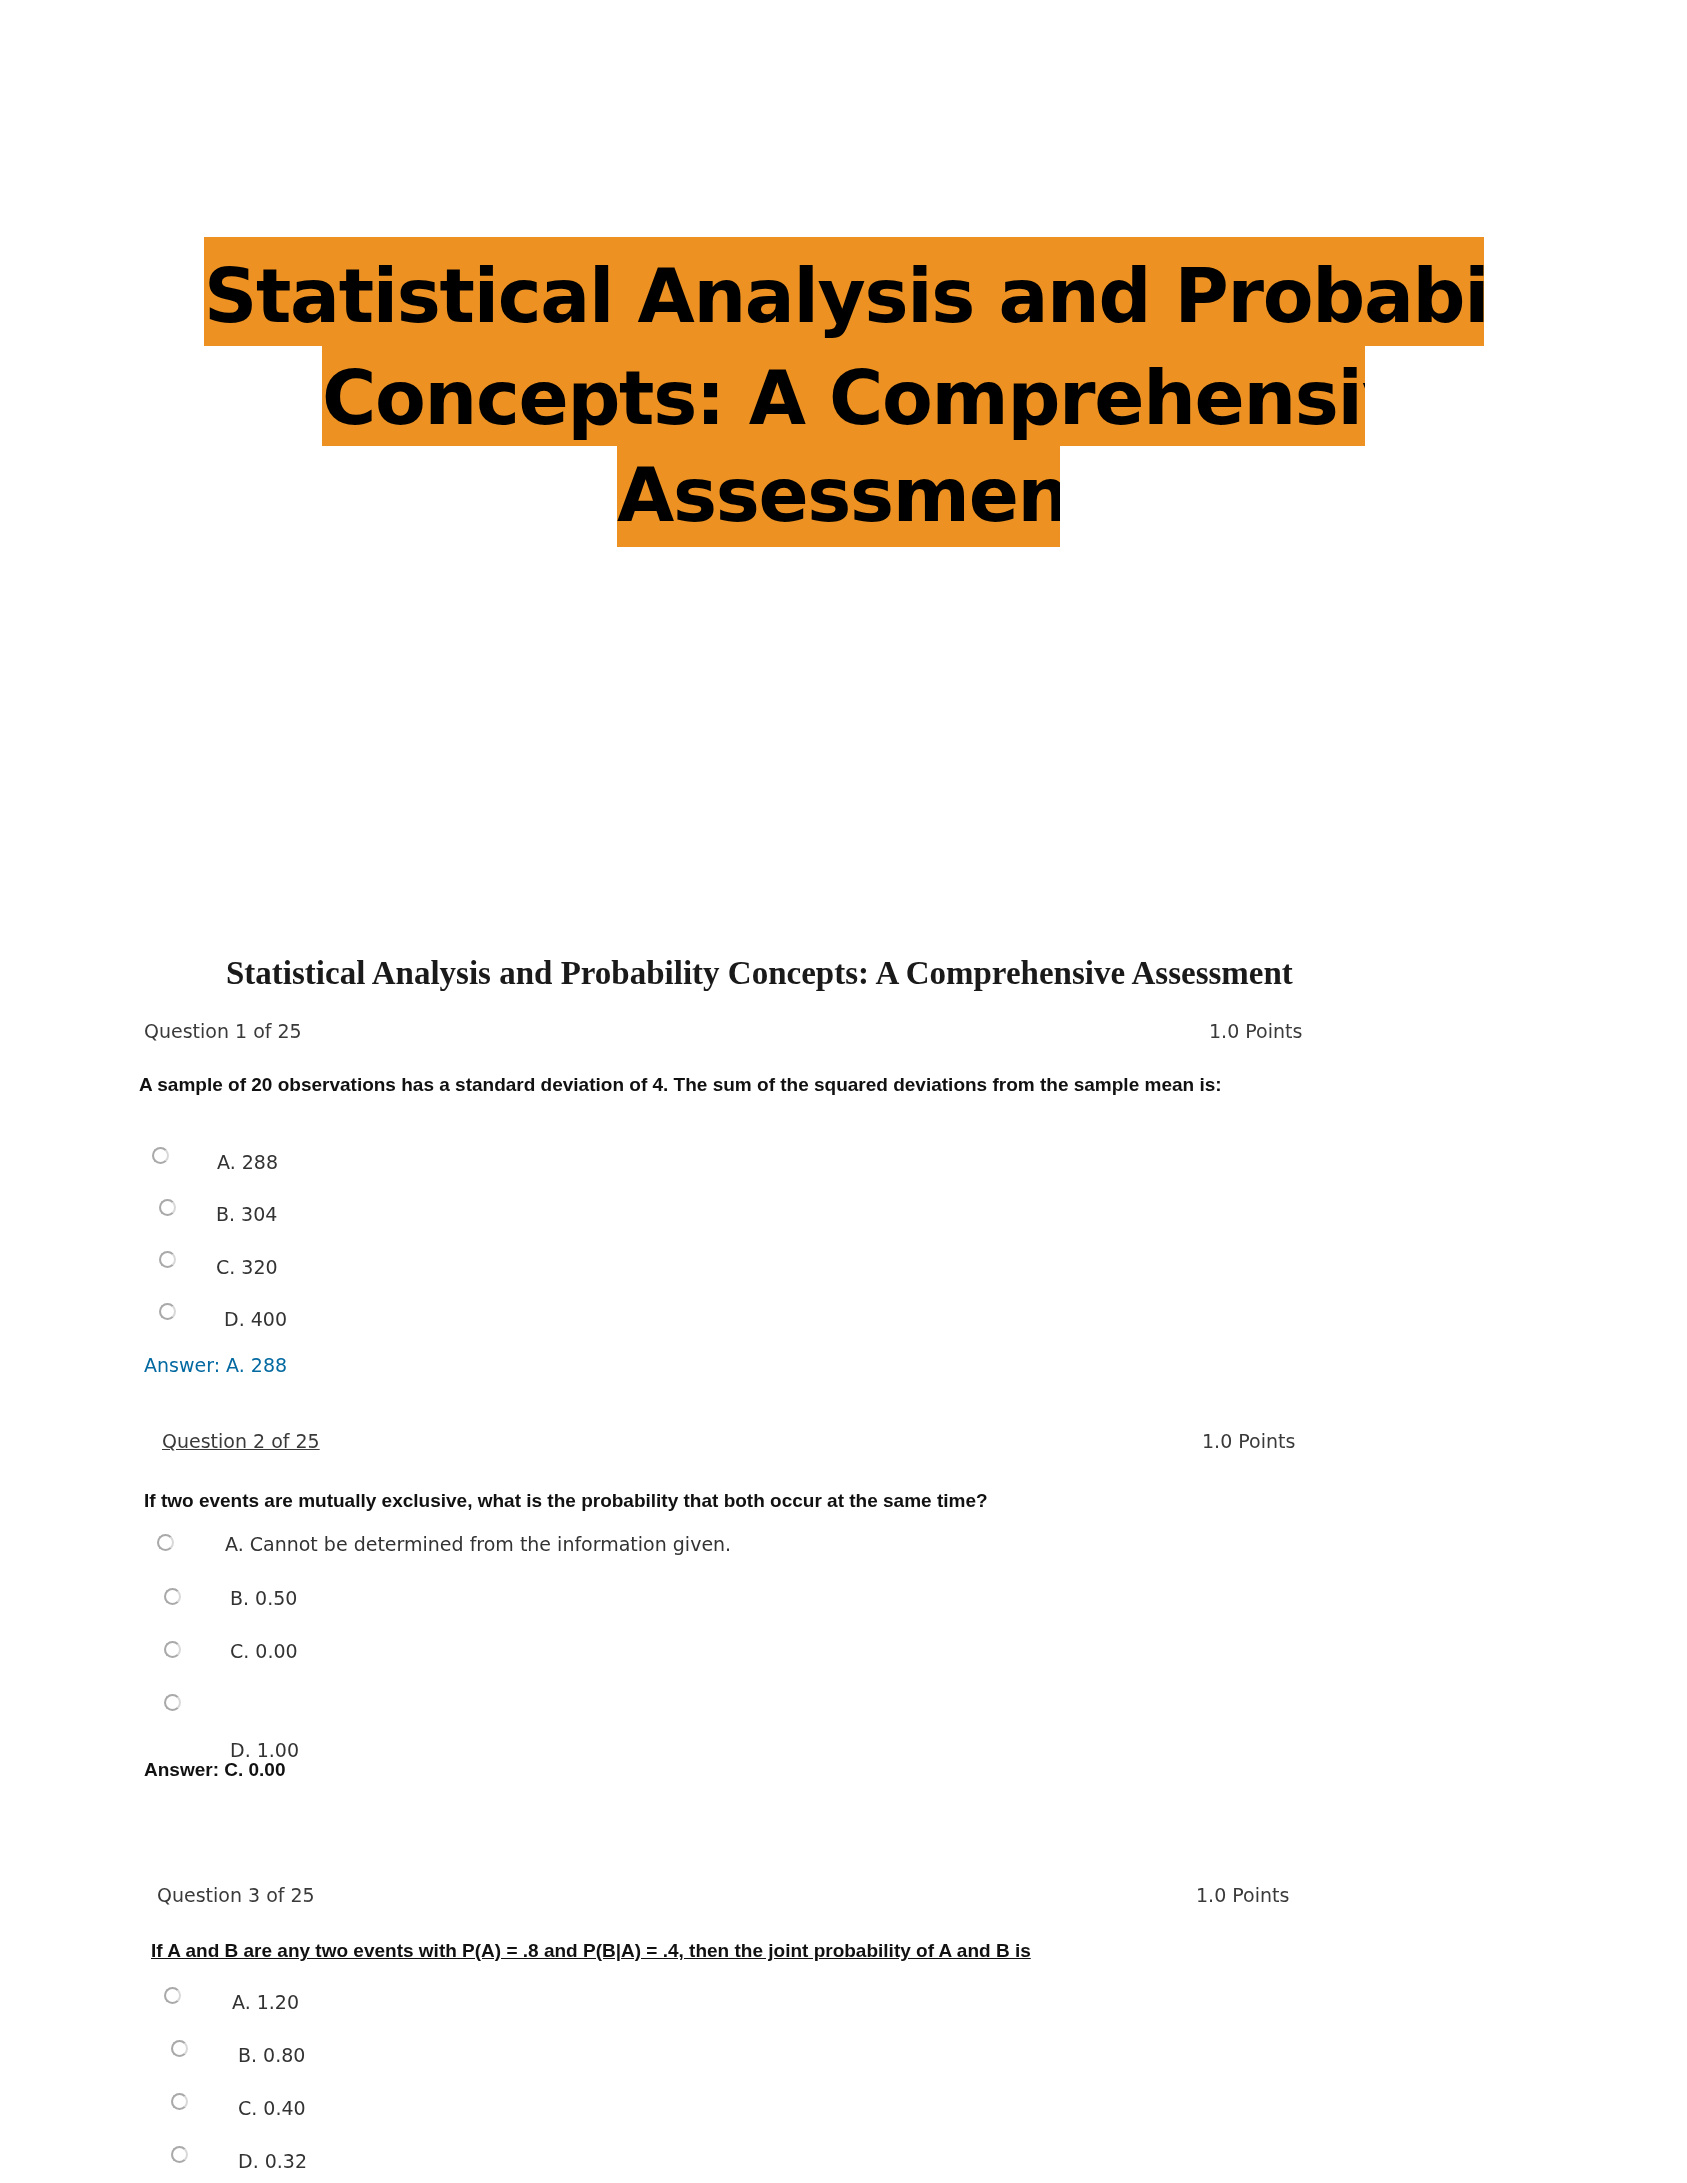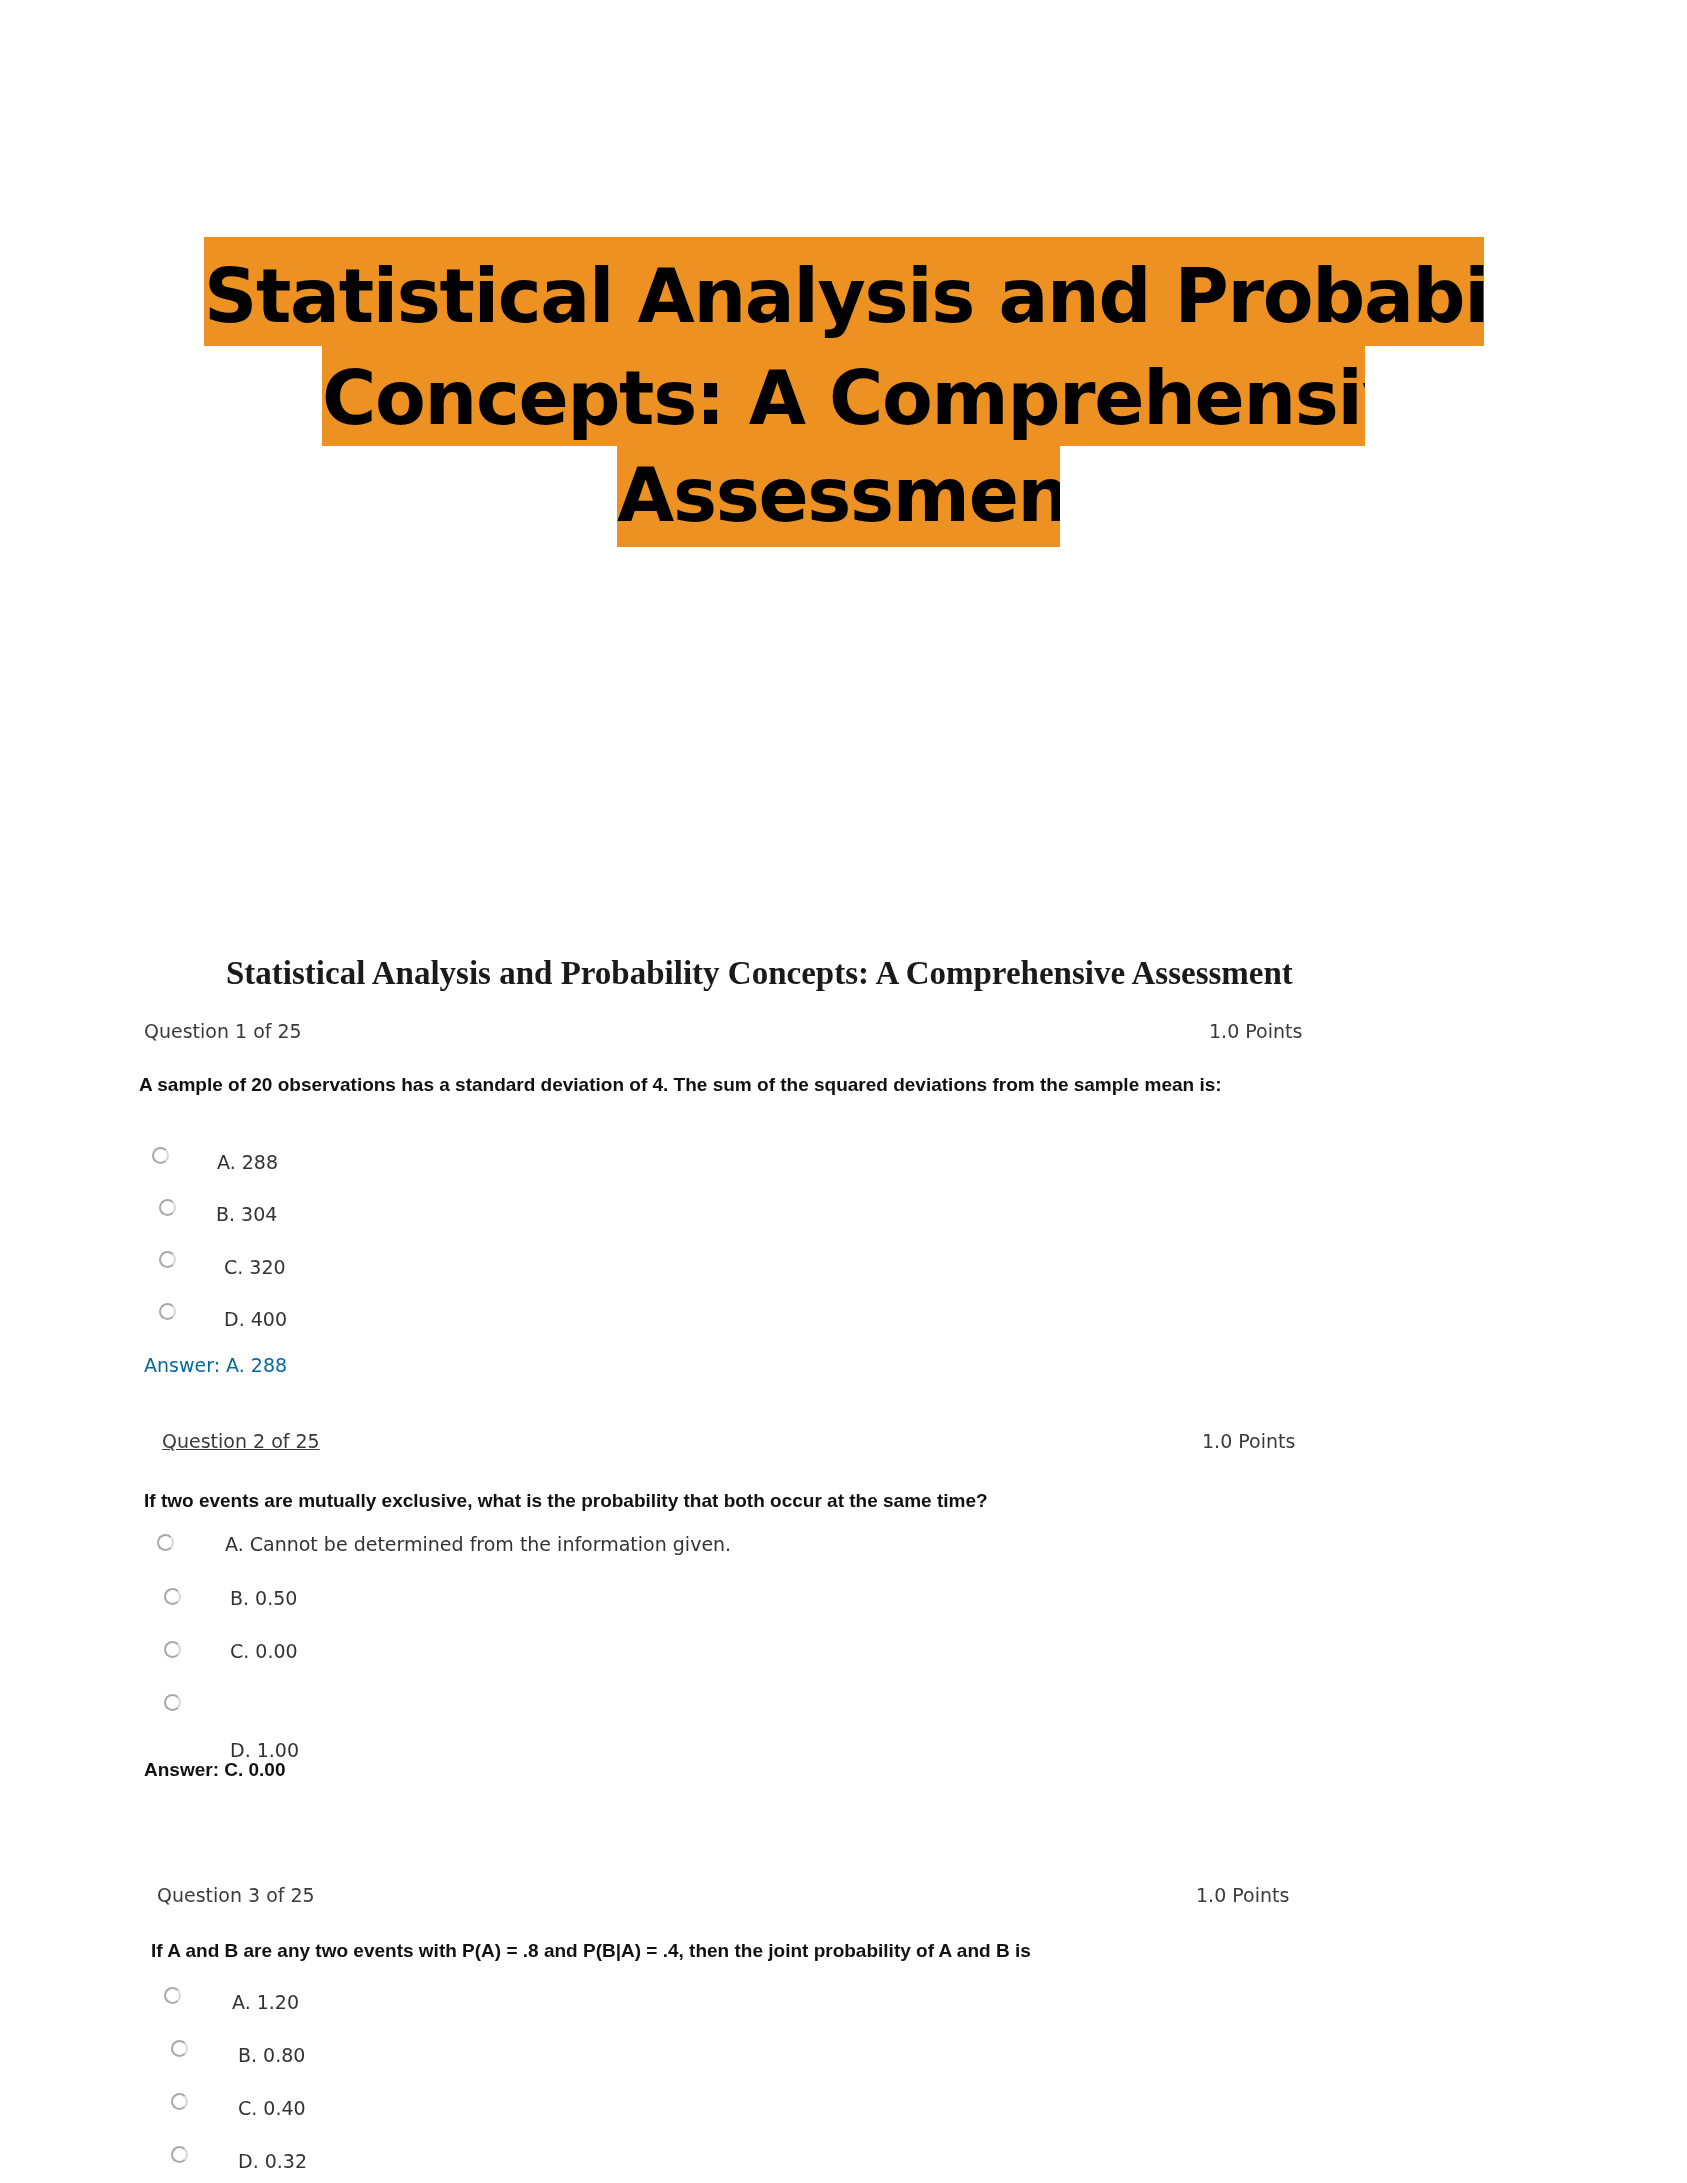--- a/index.html
+++ b/index.html
@@ -69,21 +69,21 @@
 <div>
   <div class="q-header" style="left:144px; top:1018px;">Question 1 of 25</div>
   <div class="q-points" style="left:1209px; top:1018px;">1.0 Points</div>
   <div class="q-text" style="left:139px; top:1073px; width:1178px;">A sample of 20 observations has a standard deviation of 4. The sum of the squared deviations from the sample mean is:</div>
 
   <div class="radio" style="left:152px; top:1147px;"></div>
   <div class="opt-label" style="left:217px; top:1149px;">A. 288</div>
   <div class="radio" style="left:159px; top:1199px;"></div>
   <div class="opt-label" style="left:216px; top:1201px;">B. 304</div>
   <div class="radio" style="left:159px; top:1251px;"></div>
-  <div class="opt-label" style="left:224px; top:1254px;text-align:right;">C. 320</div>
+  <div class="opt-label" style="left:216px; top:1254px;text-align:right;">C. 320</div>
   <div class="radio" style="left:159px; top:1303px;"></div>
   <div class="opt-label" style="left:224px; top:1306px;">D. 400</div>
 
   <div class="answer" style="left:144px; top:1352px;">Answer: A. 288</div>
 </div>
 
 <div>
   <div class="q-header" style="left:162px; top:1428px;text-decoration:underline;">Question 2 of 25</div>
   <div class="q-points" style="left:1202px; top:1428px;">1.0 Points</div>
   <div class="q-text" style="left:144px; top:1489px; width:1178px;">If two events are mutually exclusive, what is the probability that both occur at the same time?</div>
@@ -96,21 +96,21 @@
   <div class="opt-label" style="left:230px; top:1638px;">C. 0.00</div>
   <div class="radio" style="left:164px; top:1694px;"></div>
   <div class="opt-label" style="left:230px; top:1737px;">D. 1.00</div>
 
   <div class="answer bold" style="left:144px; top:1757px;">Answer: C. 0.00</div>
 </div>
 
 <div>
   <div class="q-header" style="left:157px; top:1882px;">Question 3 of 25</div>
   <div class="q-points" style="left:1196px; top:1882px;">1.0 Points</div>
-  <div class="q-text" style="left:151px; top:1939px; width:1178px;">If A and B are any two events with P(A) = .8 and P(B|A) = .4, then the joint probability of A and B is</div>
+  <div class="q-text" style="left:151px; top:1939px; width:1178px;text-decoration:underline;">If A and B are any two events with P(A) = .8 and P(B|A) = .4, then the joint probability of A and B is</div>
 
   <div class="radio" style="left:164px; top:1987px;"></div>
   <div class="opt-label" style="left:232px; top:1989px;">A. 1.20</div>
   <div class="radio" style="left:171px; top:2040px;"></div>
   <div class="opt-label" style="left:238px; top:2042px;">B. 0.80</div>
   <div class="radio" style="left:171px; top:2093px;"></div>
   <div class="opt-label" style="left:238px; top:2095px;">C. 0.40</div>
   <div class="radio" style="left:171px; top:2146px;"></div>
   <div class="opt-label" style="left:238px; top:2148px;">D. 0.32</div>
 </div>

